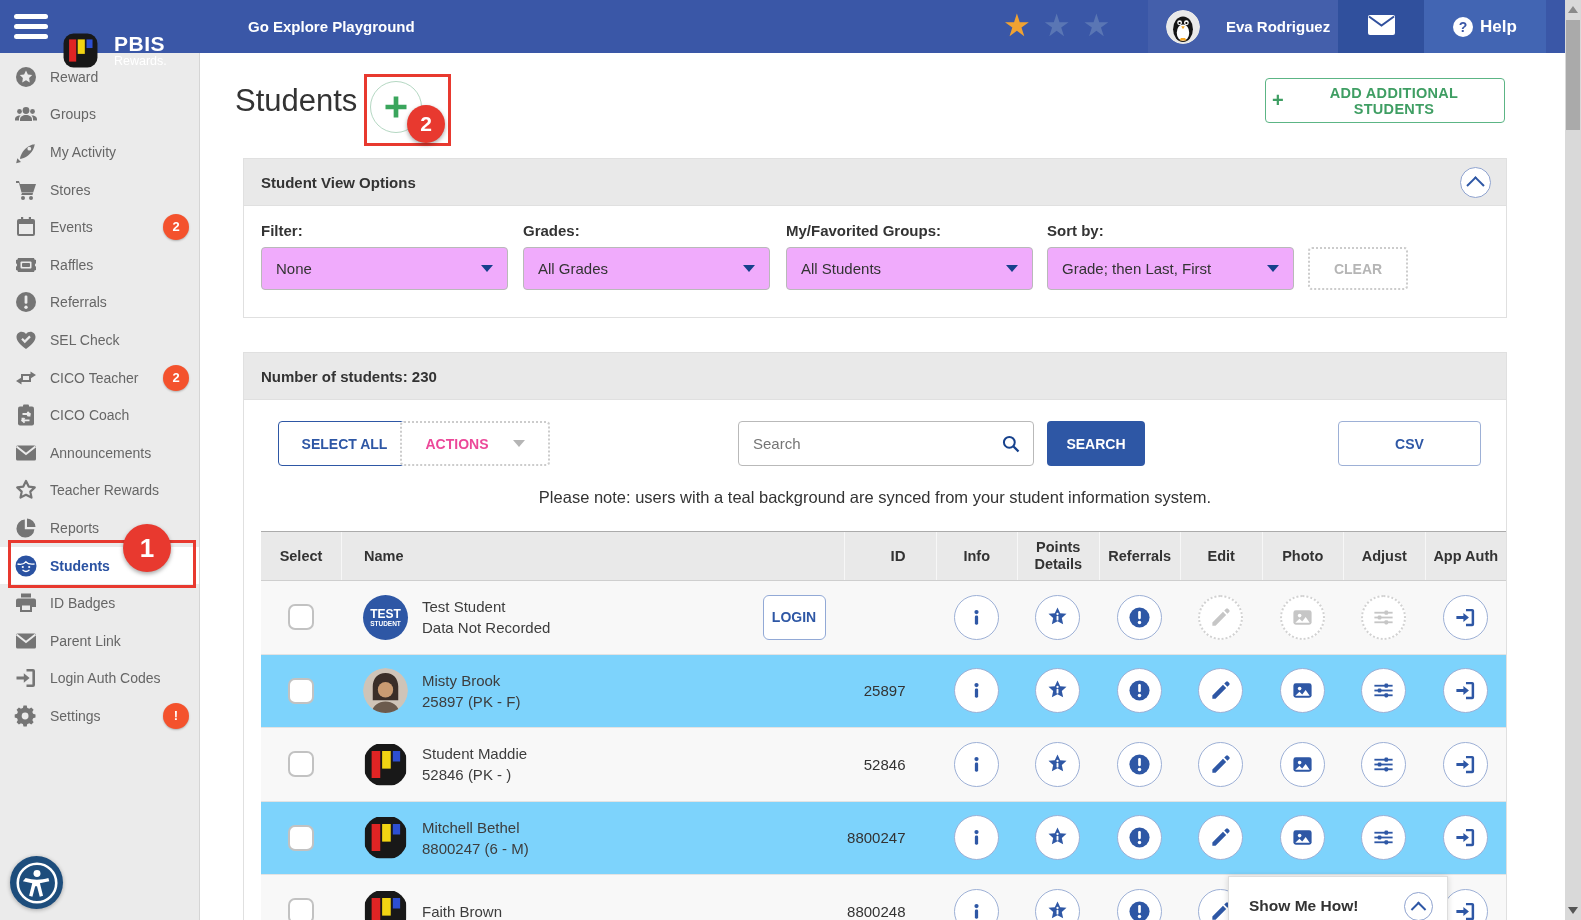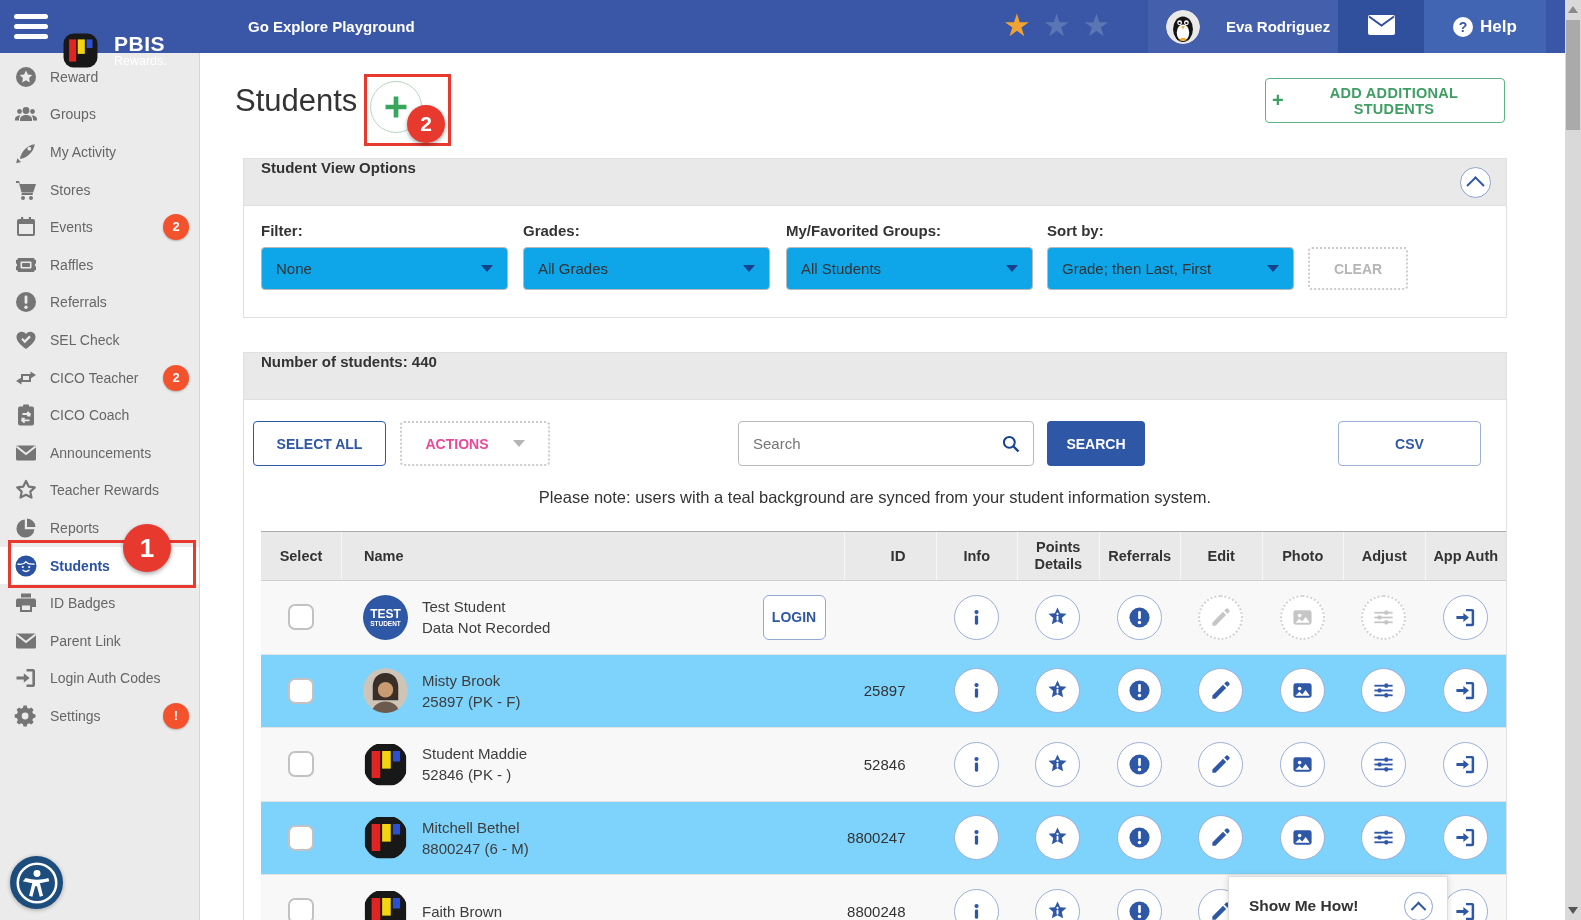--- a/index.html
+++ b/index.html
@@ -49,36 +49,36 @@
 
   
   .main{position:absolute;left:200px;top:53px;right:16px;bottom:0;background:#fff;overflow:hidden;}
   .page-title{position:absolute;left:35px;top:30px;font-size:31px;color:#333;}
   .add-plus-btn{position:absolute;left:170px;top:28px;width:52px;height:52px;border-radius:50%;border:1.5px solid #b5d8c3;background:#fff;display:flex;align-items:center;justify-content:center;cursor:pointer;box-sizing:border-box;}
   .add-plus-btn svg{width:28px;height:28px;}
   .add-additional-btn{position:absolute;left:1065px;top:25px;width:240px;height:45px;border:1px solid #5cb585;border-radius:4px;background:#fff;color:#3f9e63;font-size:14.5px;font-weight:bold;letter-spacing:.3px;display:flex;align-items:center;justify-content:center;gap:6px;cursor:pointer;box-sizing:border-box;}
   .plus-glyph{font-size:20px;font-weight:bold;line-height:1;margin-top:-2px;}
 
   .panel{position:absolute;left:43px;width:1264px;border:1px solid #e0e0e0;box-sizing:border-box;background:#fff;}
-  .panel-head{height:47px;background:#e9e9e9;border-bottom:1px solid #e0e0e0;display:flex;align-items:flex-start;padding:0 17px;box-sizing:border-box;font-size:15px;font-weight:bold;color:#333;position:relative;}
+  .panel-head{height:47px;background:#e9e9e9;border-bottom:1px solid #e0e0e0;display:flex;align-items:center;padding:0 17px;box-sizing:border-box;font-size:15px;font-weight:bold;color:#333;position:relative;}
   .collapse-btn{position:absolute;right:15px;top:8px;width:31px;height:31px;border-radius:50%;background:#fff;border:1.5px solid #8fa3cf;box-sizing:border-box;display:flex;align-items:center;justify-content:center;cursor:pointer;}
   .chev-up{width:11px;height:11px;border-left:2.5px solid #2e57a5;border-top:2.5px solid #2e57a5;transform:rotate(45deg) translate(2px,2px);}
 
   .view-options{top:105px;height:160px;}
   .vo-body{position:relative;height:112px;}
   .vo-label{position:absolute;top:16px;font-size:15px;font-weight:bold;color:#333;}
-  .dropdown{position:absolute;top:41px;height:43px;border:1px solid #b9b9b9;border-radius:4px;background:#0ea5e9;box-sizing:border-box;display:flex;align-items:center;padding:0 14px;cursor:pointer;}
+  .dropdown{position:absolute;top:41px;height:43px;border:1px solid #b9b9b9;border-radius:4px;background:#f0abfc;box-sizing:border-box;display:flex;align-items:center;padding:0 14px;cursor:pointer;}
   .dropdown .dd-value{font-size:15px;color:#333;flex:1;white-space:nowrap;overflow:hidden;}
   .caret-down-blue{width:0;height:0;border-left:6px solid transparent;border-right:6px solid transparent;border-top:7px solid #16418c;}
   .clear-btn{position:absolute;left:1064px;top:41px;width:100px;height:43px;border:2px dotted #ccc;border-radius:4px;background:#fff;color:#b5b5b5;font-size:14px;font-weight:bold;box-sizing:border-box;cursor:default;}
 
   .students-panel{top:299px;height:568px;border-bottom:none;}
   .controls{position:relative;height:130px;}
   .btn{box-sizing:border-box;border-radius:4px;font-weight:bold;font-size:14px;display:flex;align-items:center;justify-content:center;cursor:pointer;background:#fff;}
-  .select-all-btn{position:absolute;left:9px;top:21px;width:133px;height:45px;border:1.5px solid #2e57a5;color:#2e57a5;}
+  .select-all-btn{position:absolute;left:34px;top:21px;width:133px;height:45px;border:1.5px solid #2e57a5;color:#2e57a5;}
   .actions-btn{position:absolute;left:156px;top:21px;width:150px;height:45px;border:2px dotted #ccc;color:#ec4899;gap:24px;cursor:default;}
   .caret-down-gray{width:0;height:0;border-left:6px solid transparent;border-right:6px solid transparent;border-top:7px solid #b5b5b5;}
   .search-wrap{position:absolute;left:494px;top:21px;width:296px;height:45px;border:1px solid #b9b9b9;border-radius:4px;box-sizing:border-box;display:flex;align-items:center;}
   .search-input{border:none;outline:none;flex:1;font-size:15px;color:#333;padding:0 10px 0 14px;font-family:"Liberation Sans",sans-serif;background:transparent;}
   .search-icon{width:20px;height:20px;margin-right:12px;flex:none;}
   .search-btn{position:absolute;left:803px;top:21px;width:98px;height:45px;background:#2e57a5;color:#fff;border:none;}
   .csv-btn{position:absolute;left:1094px;top:21px;width:143px;height:45px;border:1px solid #9db0d6;color:#2e57a5;}
   .note{position:absolute;left:0;right:0;top:88px;text-align:center;font-size:16.5px;color:#333;}
 
   
@@ -418,21 +418,21 @@
           <div class="dropdown" style="left: 803px; width: 247px;">
             <span class="dd-value">Grade; then Last, First</span>
             <span class="caret-down-blue"></span>
           </div>
           <button class="clear-btn">CLEAR</button>
         </div>
     </section>
 
     <section class="panel students-panel">
       <div class="panel-head">
-        <span>Number of students: 440</span>
+        <span>Number of students: 230</span>
       </div>
       <div class="controls">
         <button class="btn select-all-btn">SELECT ALL</button>
         <div class="btn actions-btn">
           <span>ACTIONS</span>
           <span class="caret-down-gray"></span>
         </div>
         <div class="search-wrap">
           <input class="search-input" type="text" placeholder="Search" style="">
           <span class="search-icon"><svg viewBox="0 0 24 24">

